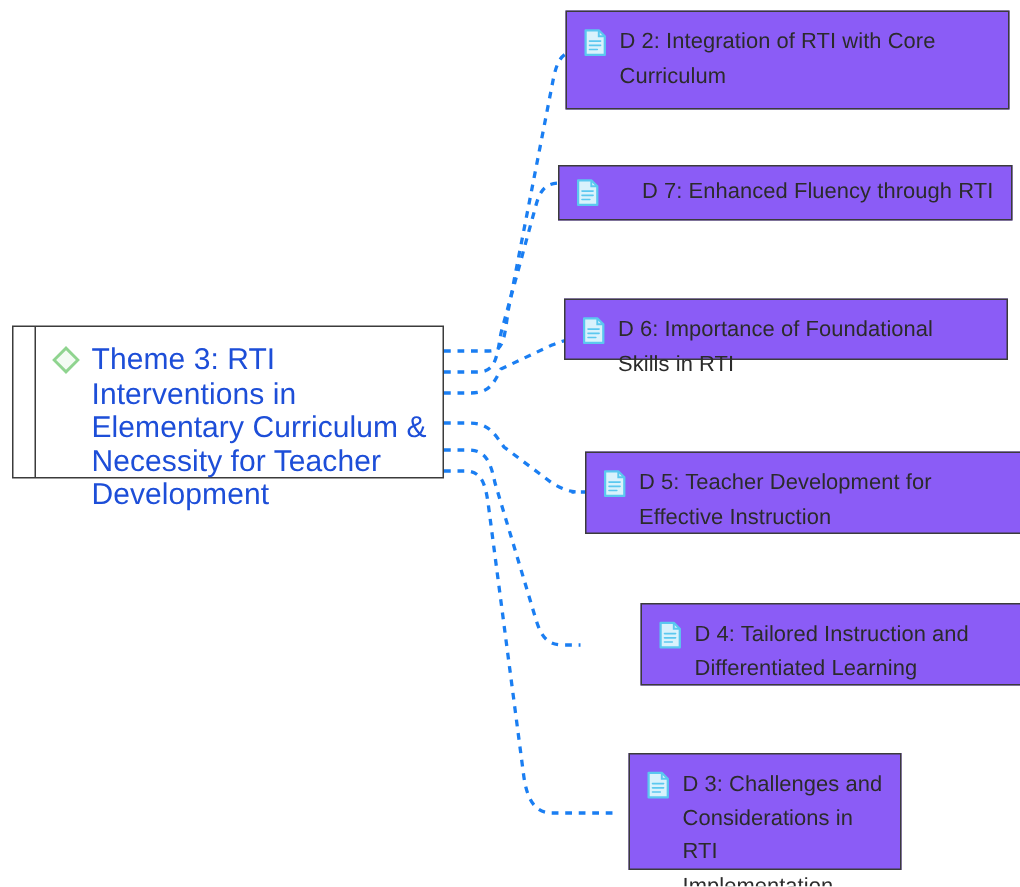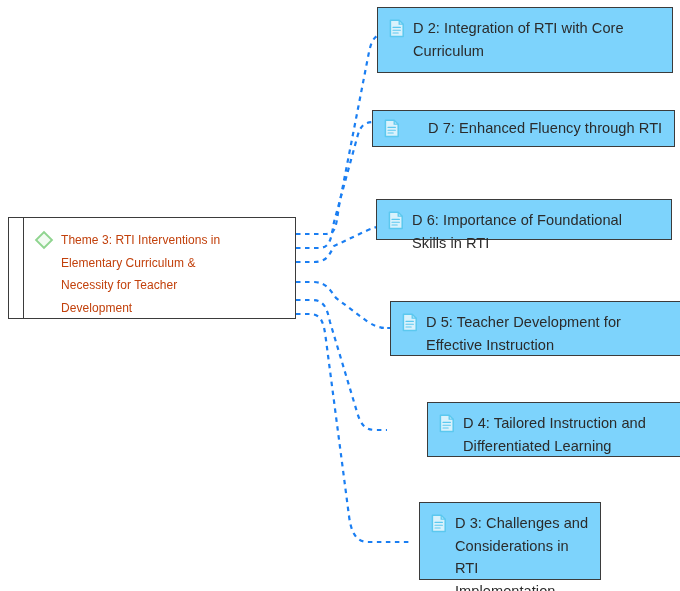--- a/index.html
+++ b/index.html
@@ -60,33 +60,33 @@
     box-sizing: border-box;
   }
   .diamond-icon {
     flex: 0 0 auto;
     width: 20px;
     height: 20px;
     margin-right: 7px;
     margin-top: 1px;
   }
   .root-label {
-    font-size: 12px;
+    font-size: 20px;
     line-height: 22.5px;
-    color: #c2410c;
+    color: #1d4ed8;
     letter-spacing: 0.05px;
     white-space: pre-line;
   }
 
   
   .doc-node {
     position: absolute;
     box-sizing: border-box;
     border: 1.6px solid #3b3b3b;
-    background: #7dd3fc;
+    background: #8b5cf6;
     display: flex;
     align-items: flex-start;
   }
   .doc-inner {
     display: flex;
     align-items: flex-start;
     padding: 9px 10px 9px 11px;
     box-sizing: border-box;
     width: 100%;
   }

